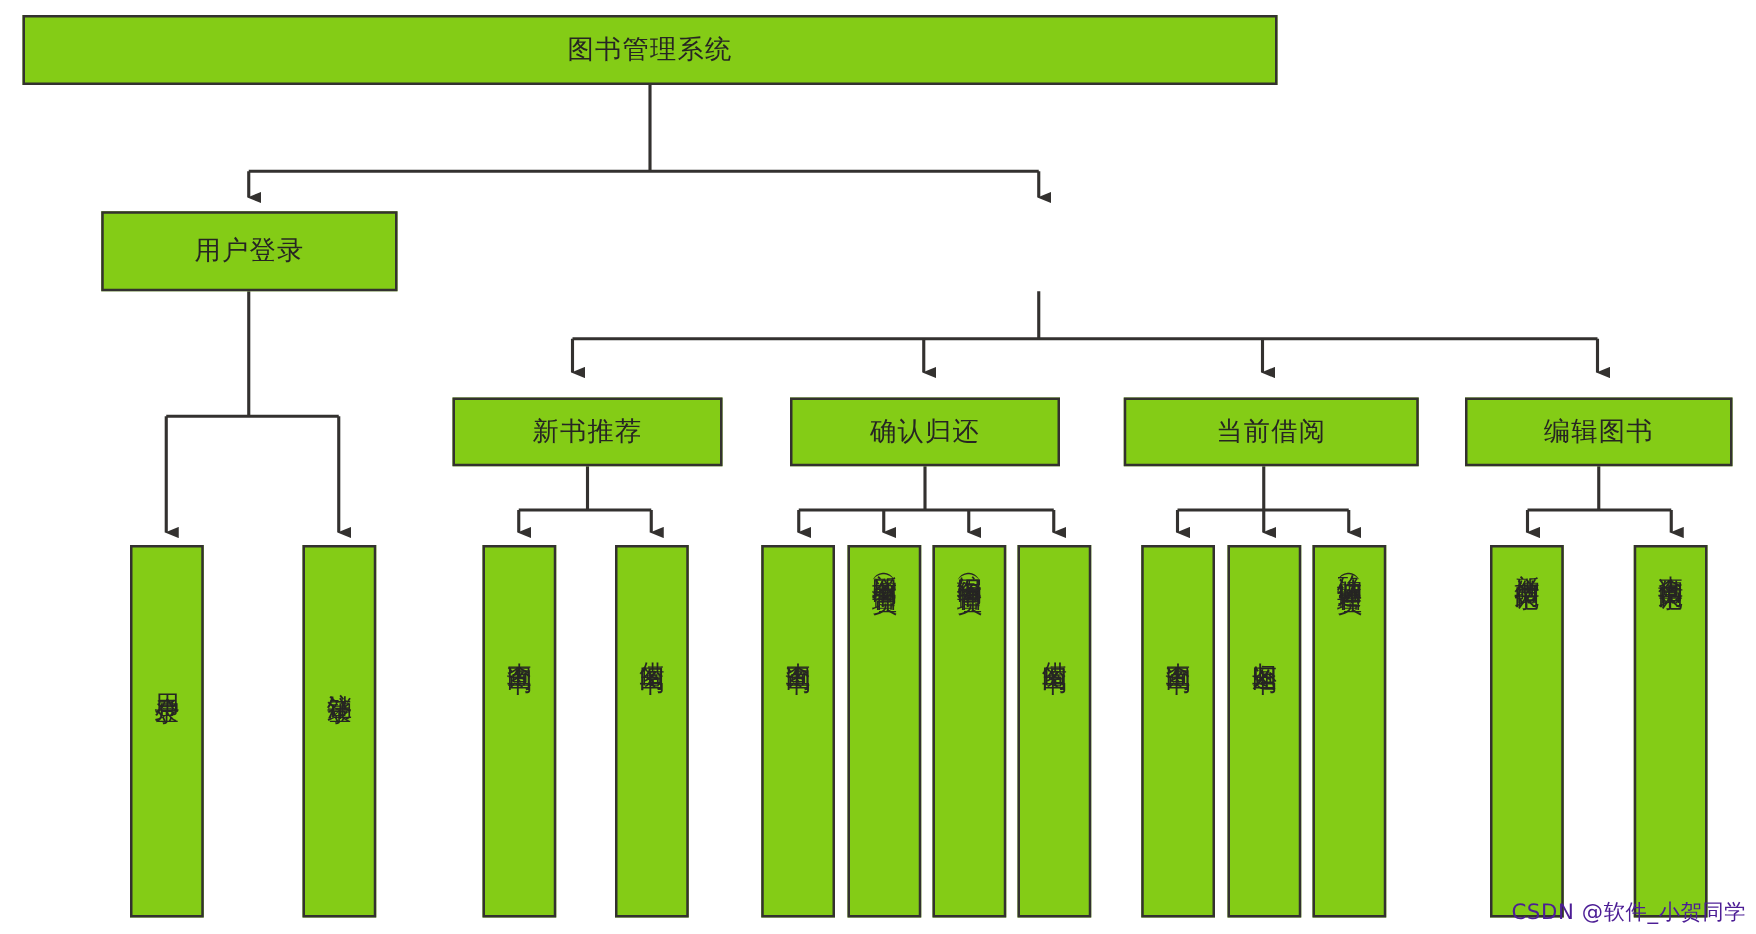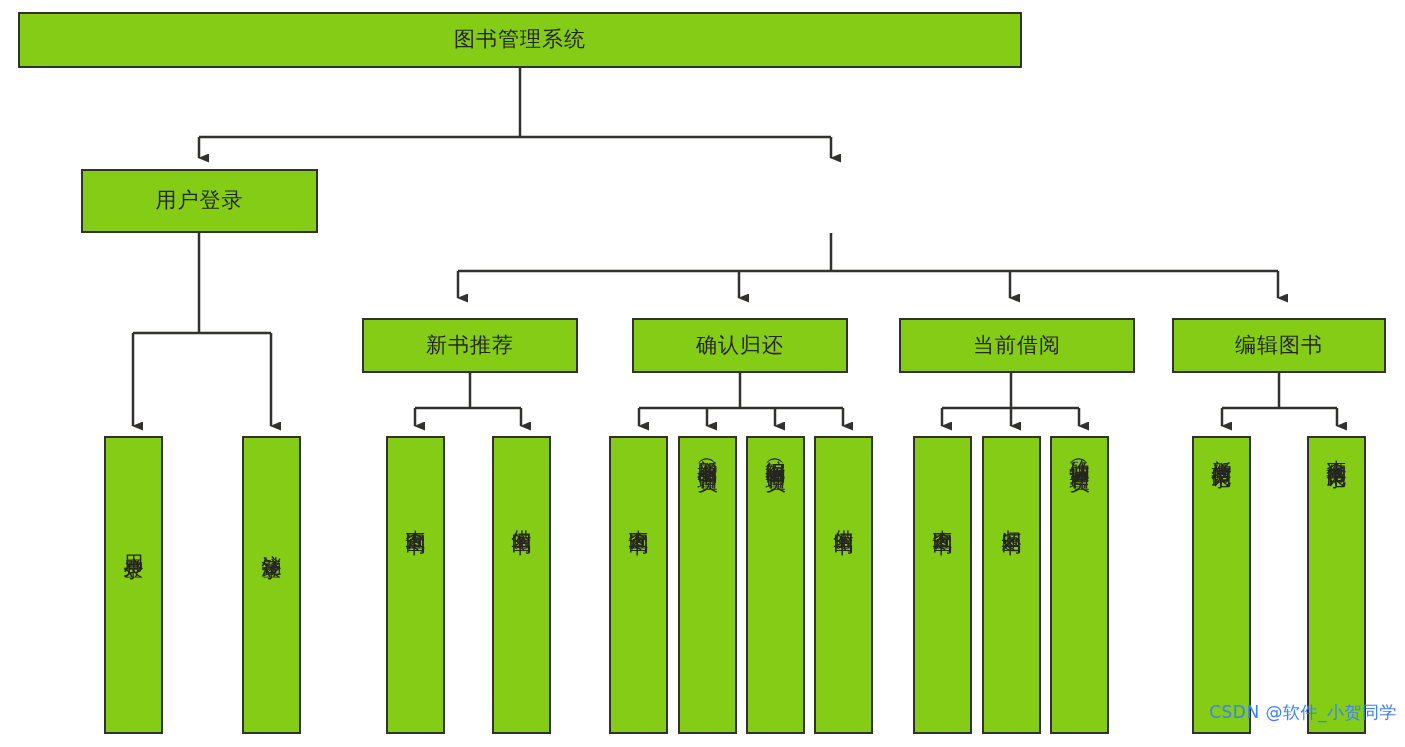--- a/index.html
+++ b/index.html
@@ -55,23 +55,23 @@
   }
   .node-v.mid .label {
     margin-top: 70px;
   }
   .node-v.midshort .label {
     margin-top: 95px;
   }
   .watermark {
     position: absolute;
     right: 8px;
-    bottom: 23px;
+    bottom: 6px;
     font-size: 17px;
-    color: #3b82f6;
+    color: #4c1d95;
     letter-spacing: 0.5px;
     white-space: nowrap;
   }
 </style>
 </head>
 <body>
 
 <div id="canvas">
 
   <svg class="edges" viewBox="0 0 1405 747" xmlns="http://www.w3.org/2000/svg">

